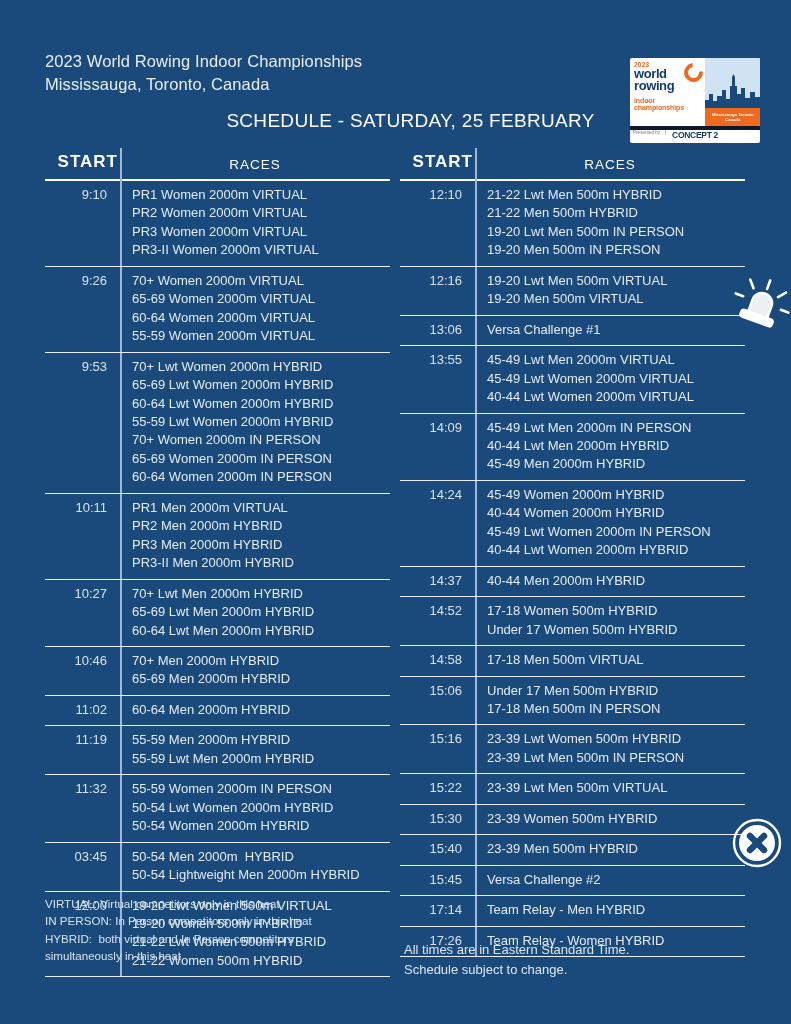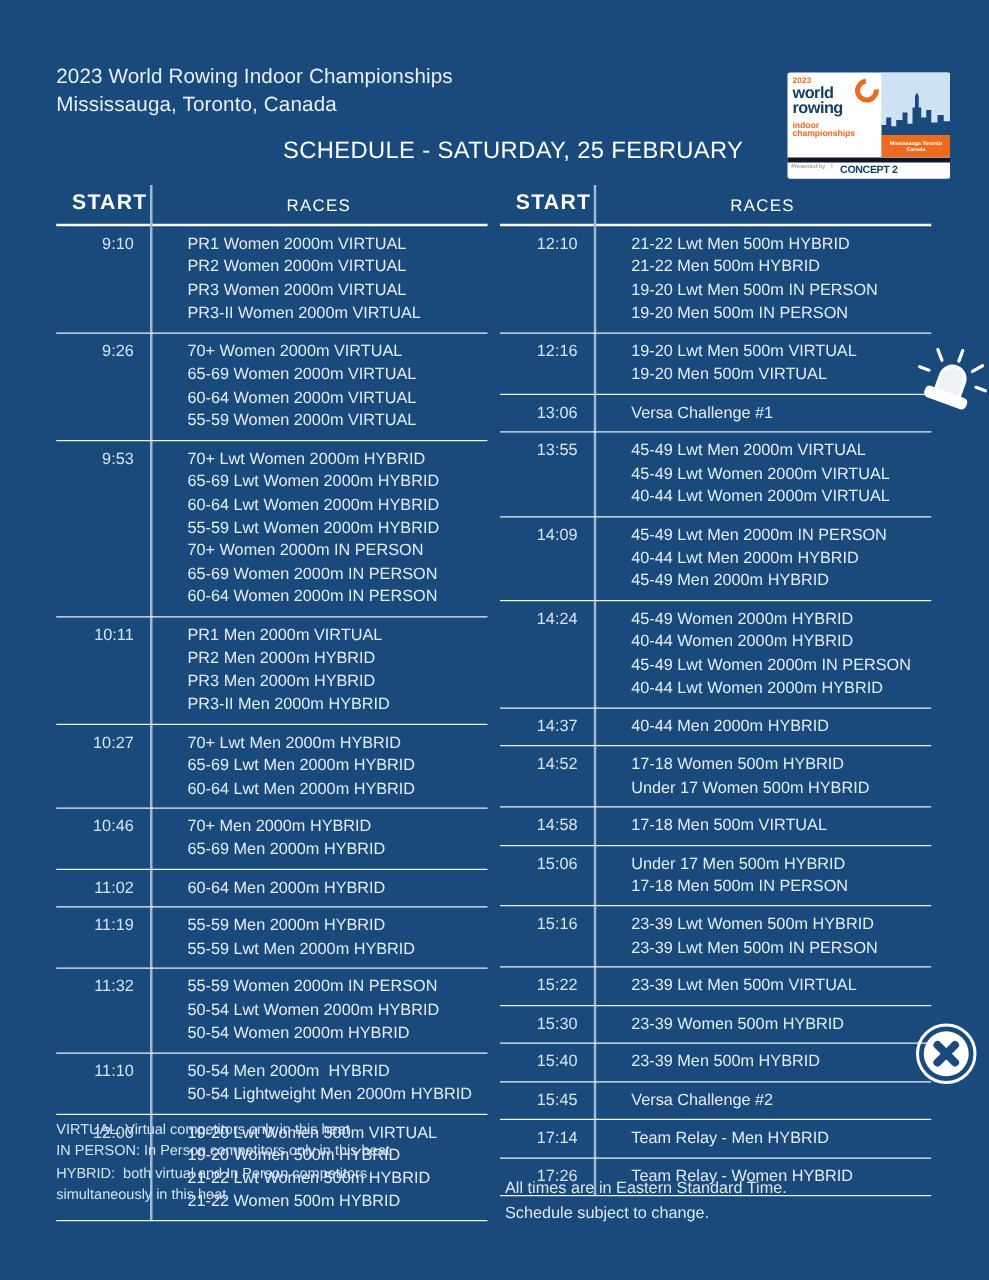--- a/index.html
+++ b/index.html
@@ -201,21 +201,20 @@
     width: 1.5px;
     background: #9db9d4;
   }
 
   .row {
     display: flex;
     align-items: flex-start;
     padding: 5px 0 6px 0;
     border-bottom: 1.6px solid #e9f0f7;
     position: relative;
-    gap: 18px;
   }
   .row:last-child { border-bottom: 1.6px solid #e9f0f7; }
   .row .time {
     width: 75px;
     min-width: 75px;
     text-align: right;
     padding-right: 13px;
     font-size: 13px;
     color: #d7e3ef;
     line-height: 1.42;
@@ -381,21 +380,21 @@
       </div>
       <div class="row">
         <div class="time">11:32</div>
         <div class="races">
           <span class="race">55-59 Women 2000m IN PERSON</span>
           <span class="race">50-54 Lwt Women 2000m HYBRID</span>
           <span class="race">50-54 Women 2000m HYBRID</span>
         </div>
       </div>
       <div class="row">
-        <div class="time">11:10</div>
+        <div class="time">03:45</div>
         <div class="races">
           <span class="race">50-54 Men 2000m  HYBRID</span>
           <span class="race">50-54 Lightweight Men 2000m HYBRID</span>
         </div>
       </div>
       <div class="row">
         <div class="time">12:00</div>
         <div class="races">
           <span class="race">19-20 Lwt Women 500m VIRTUAL</span>
           <span class="race">19-20 Women 500m HYBRID</span>

